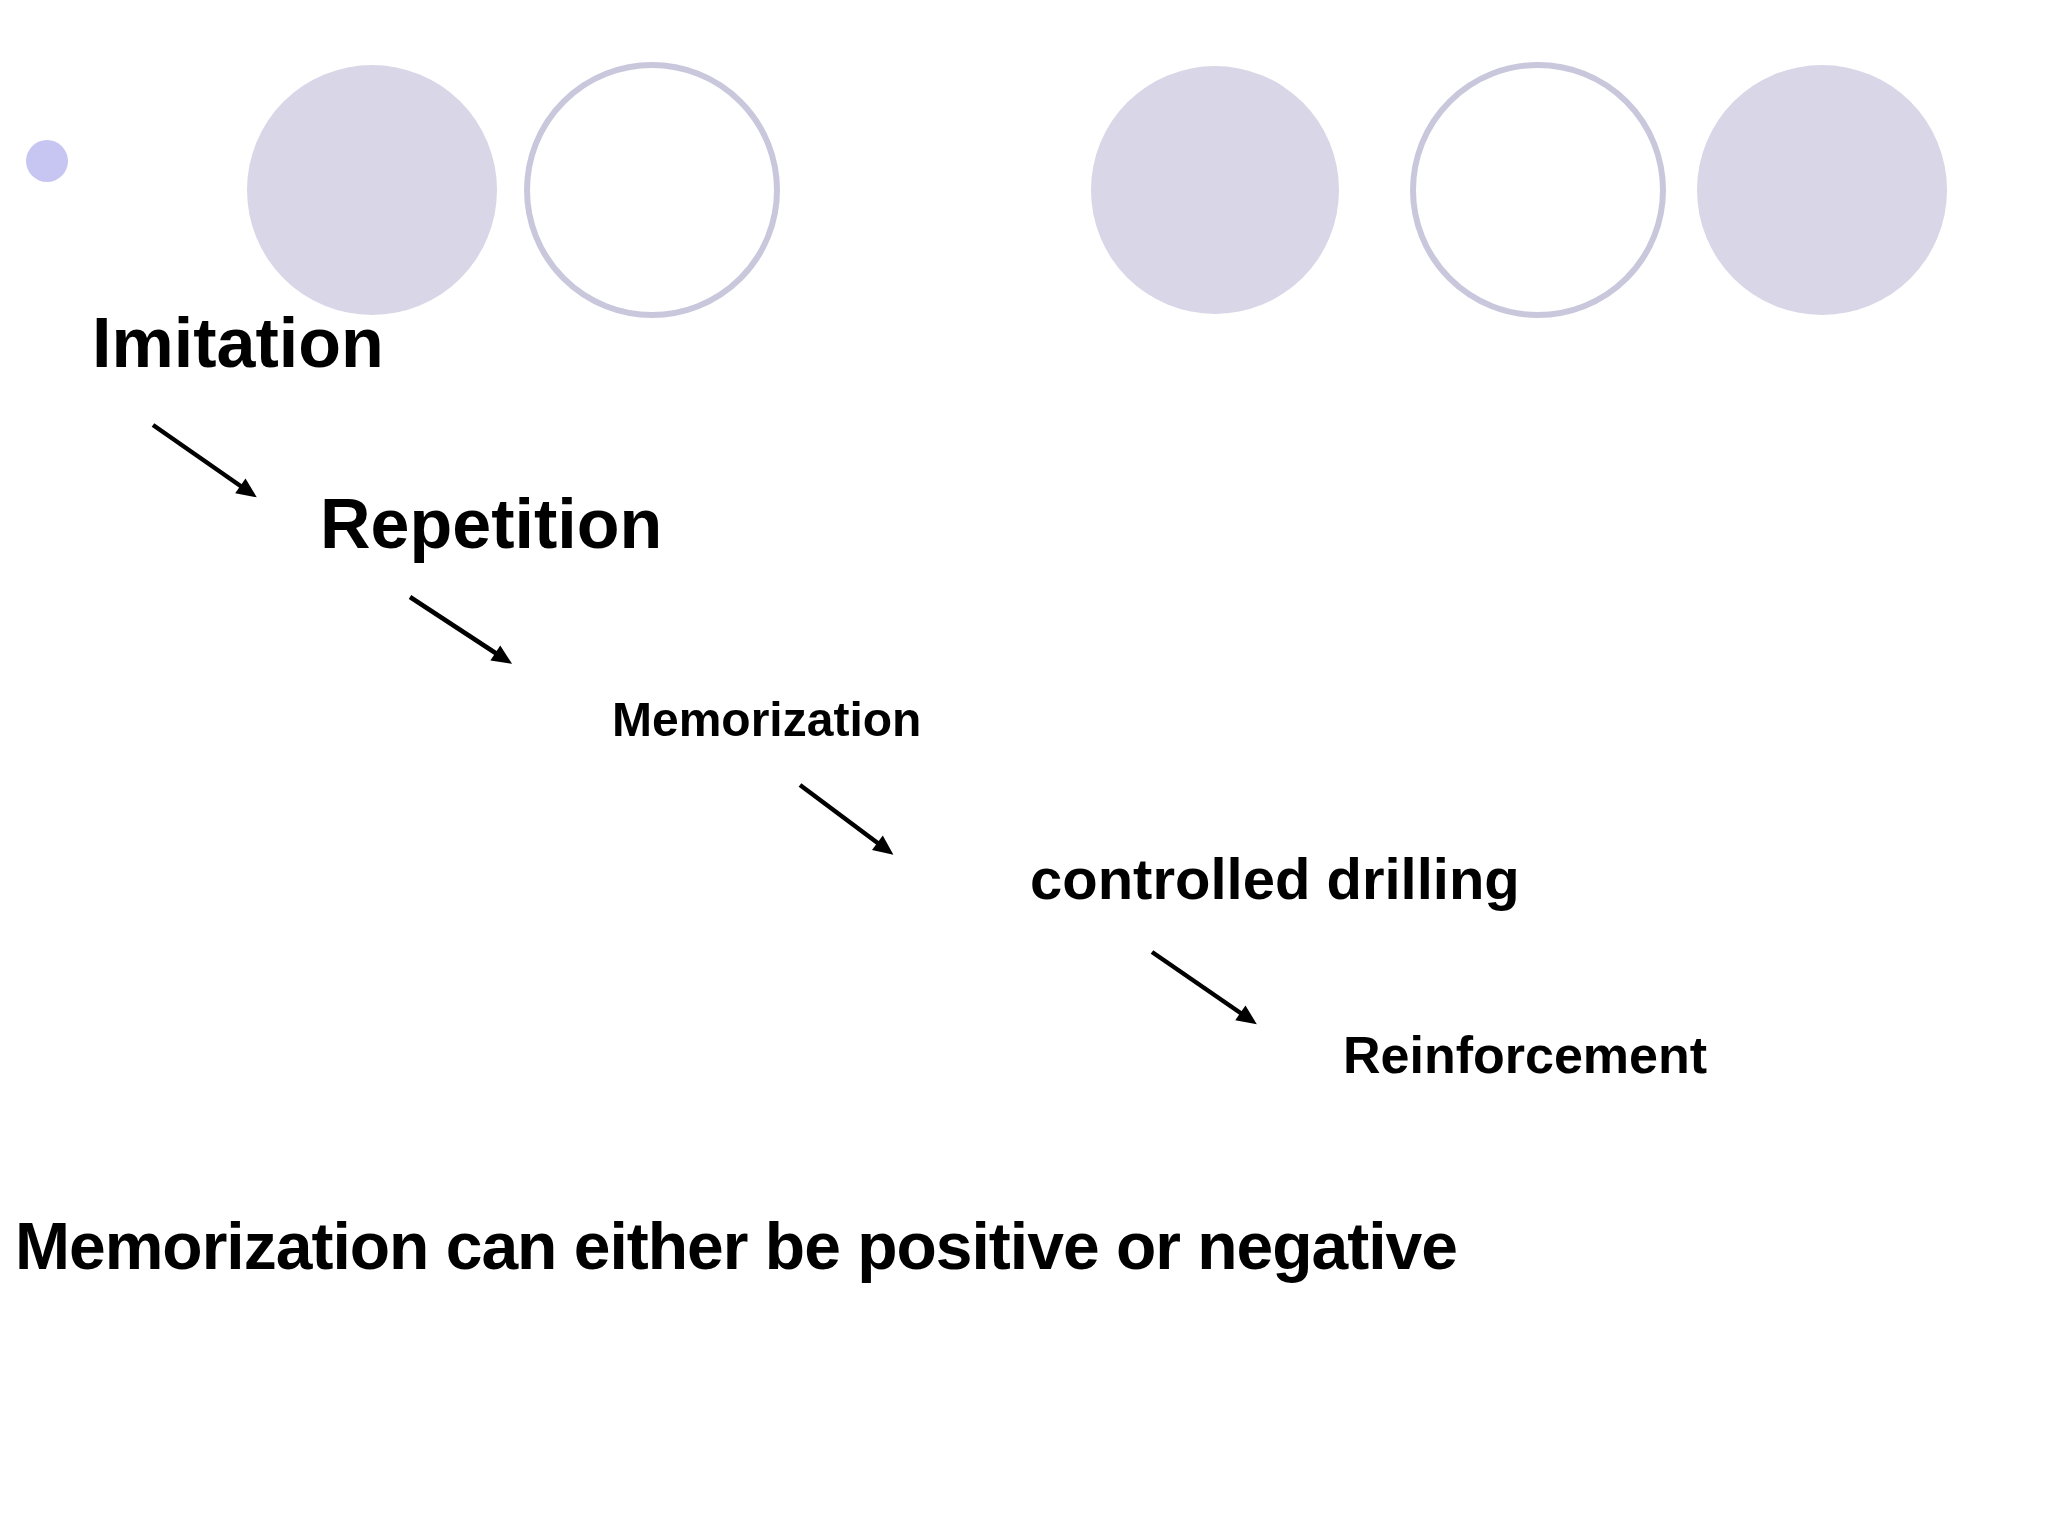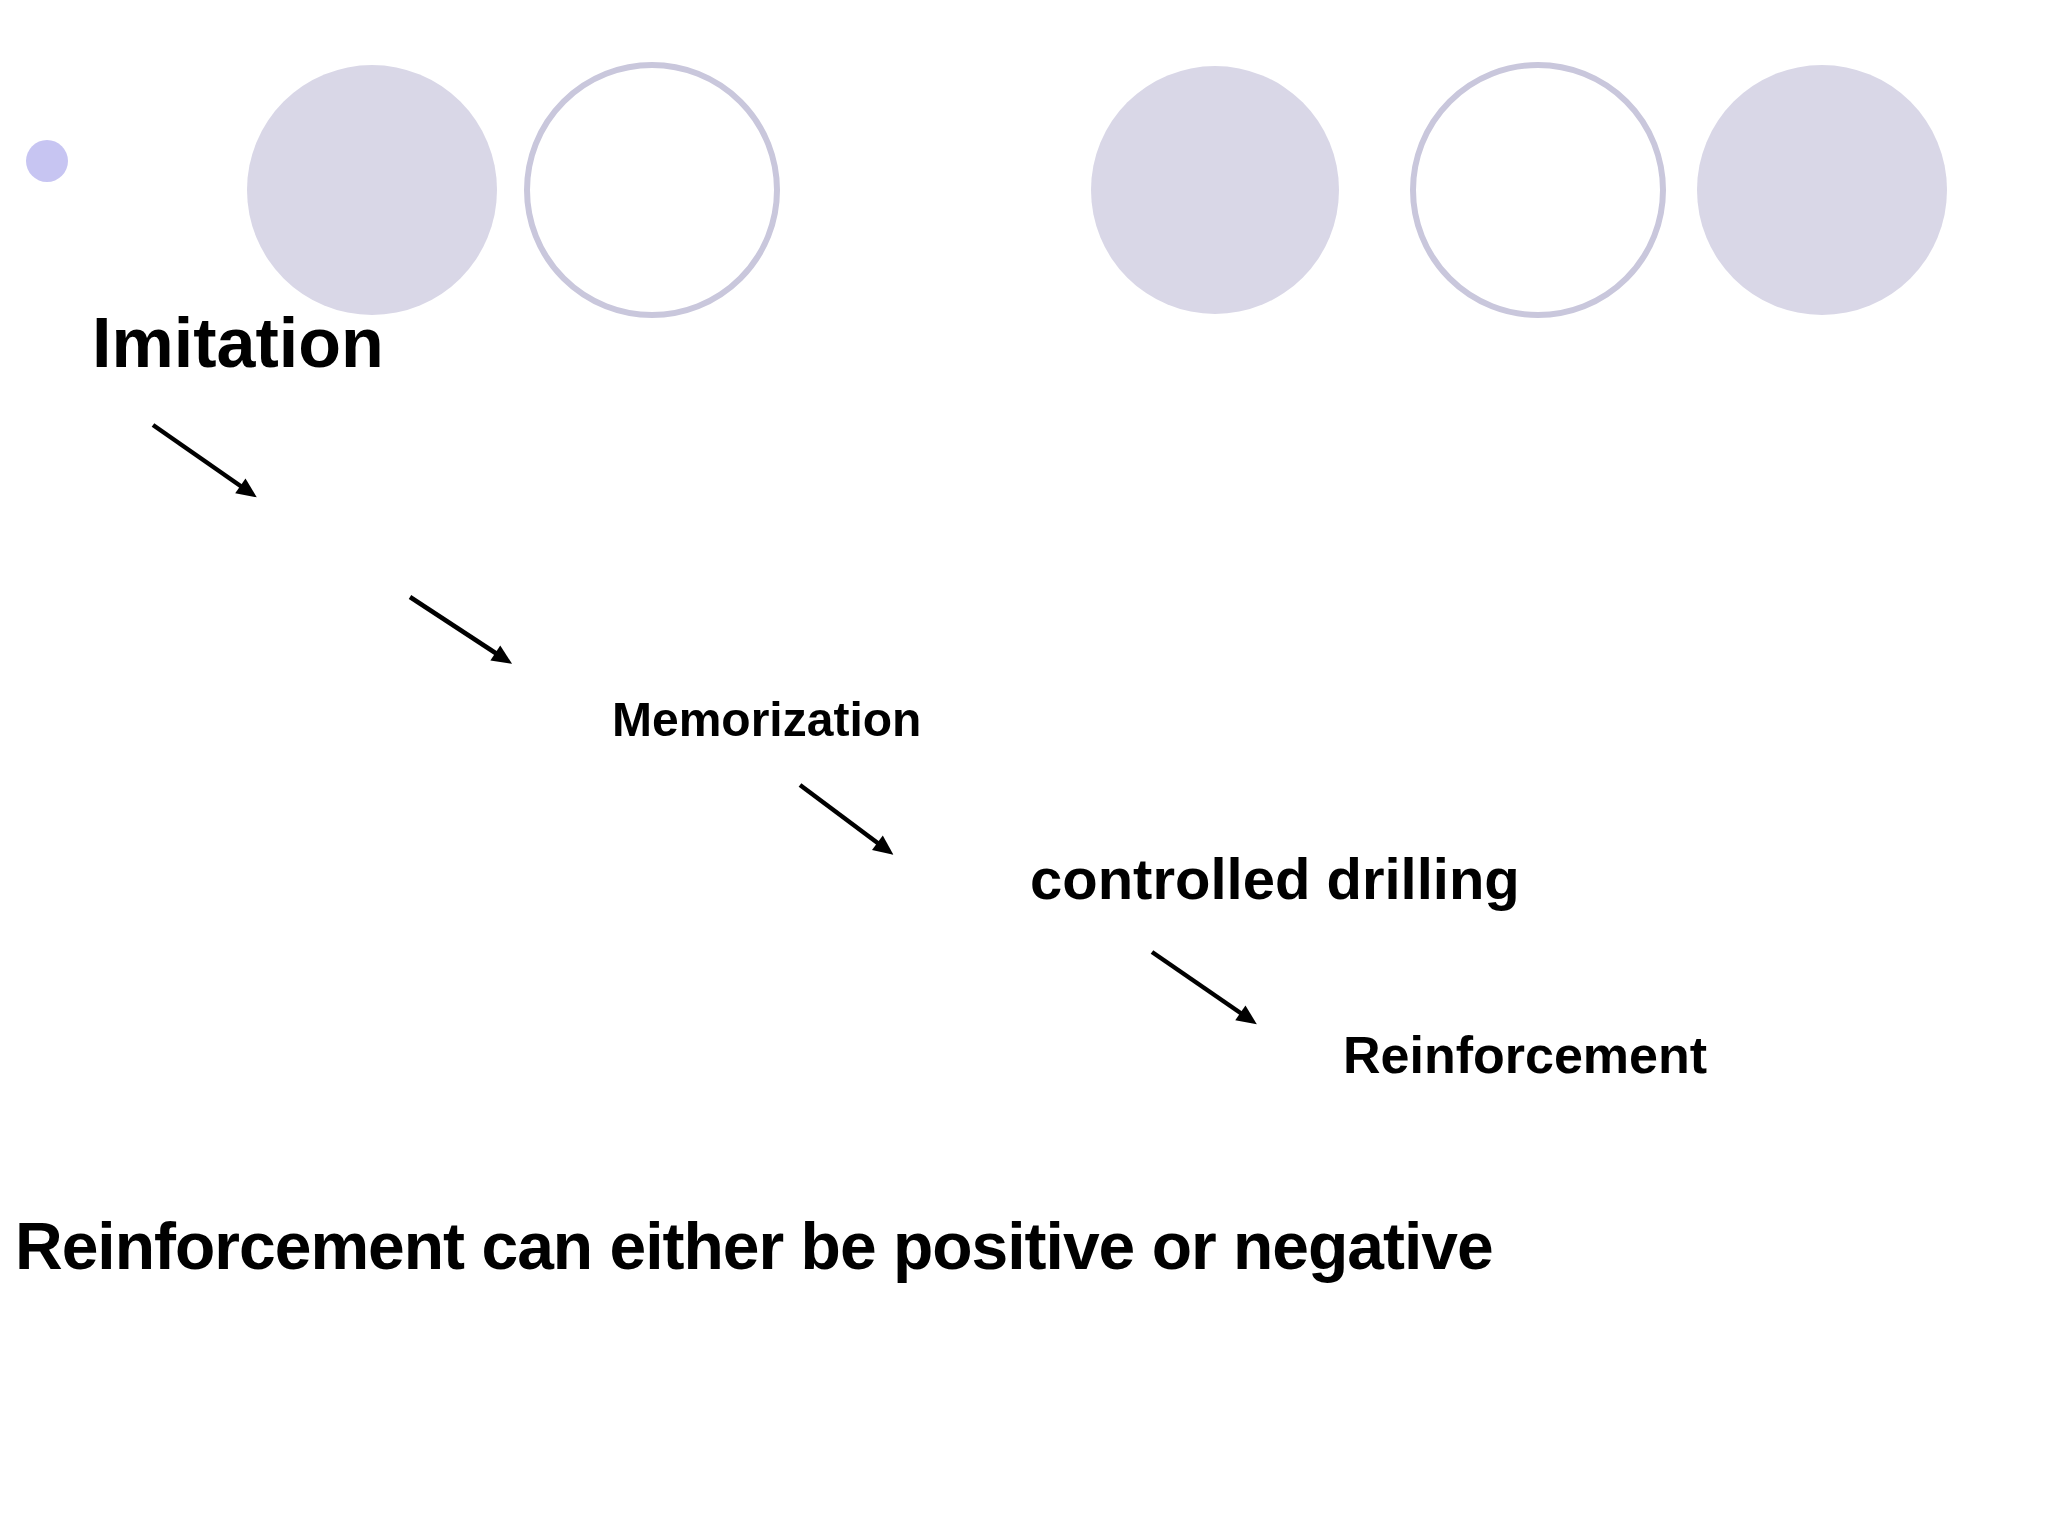--- a/index.html
+++ b/index.html
@@ -65,22 +65,23 @@
     <line class="arrow-line" x1="410" y1="597" x2="497" y2="654" marker-end="url(#ah)"></line>
     <line class="arrow-line" x1="800" y1="785" x2="879" y2="844" marker-end="url(#ah)"></line>
     <line class="arrow-line" x1="1152" y1="952" x2="1242" y2="1014" marker-end="url(#ah)"></line>
   </svg>
 
   <span class="bullet"></span>
 
 
   <div class="txt step-0">Imitation</div>
 
+  <div class="txt step-1">Repetition</div>
 
   <div class="txt step-2">Memorization</div>
 
   <div class="txt step-3">controlled drilling</div>
 
   <div class="txt step-4">Reinforcement</div>
 
-  <div class="txt footer">Reinforcement can either be positive or negative</div>
+  <div class="txt footer">Memorization can either be positive or negative</div>
 
 </div>
 
 </body></html>

